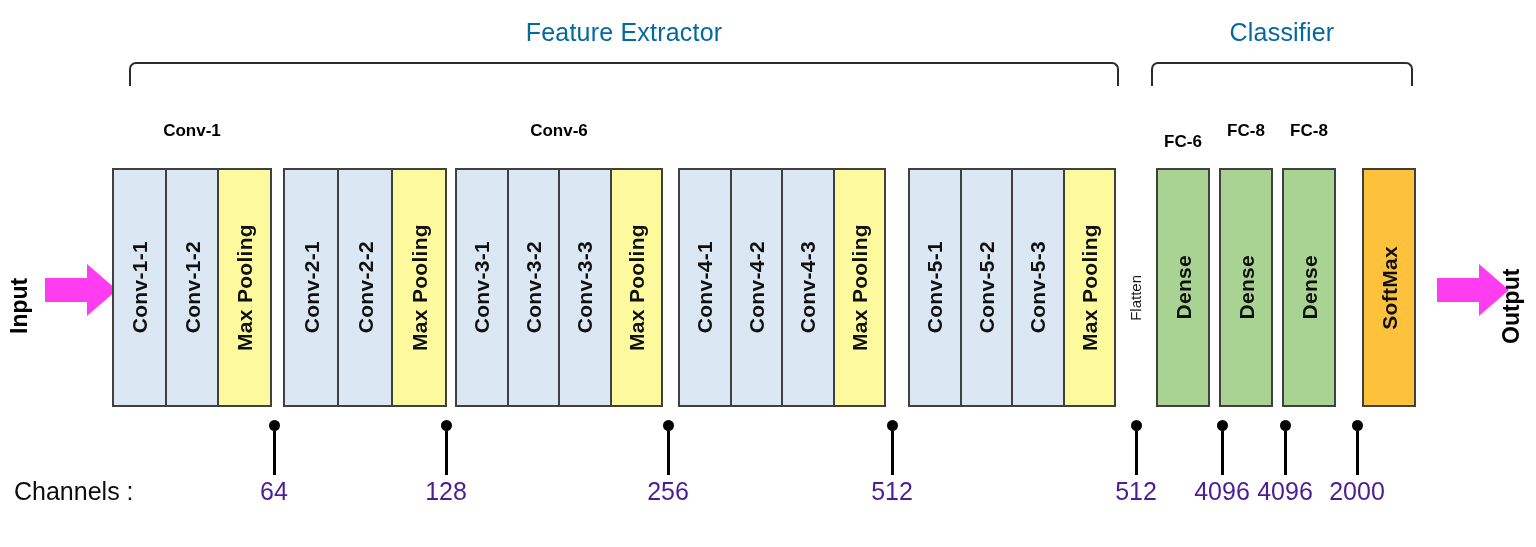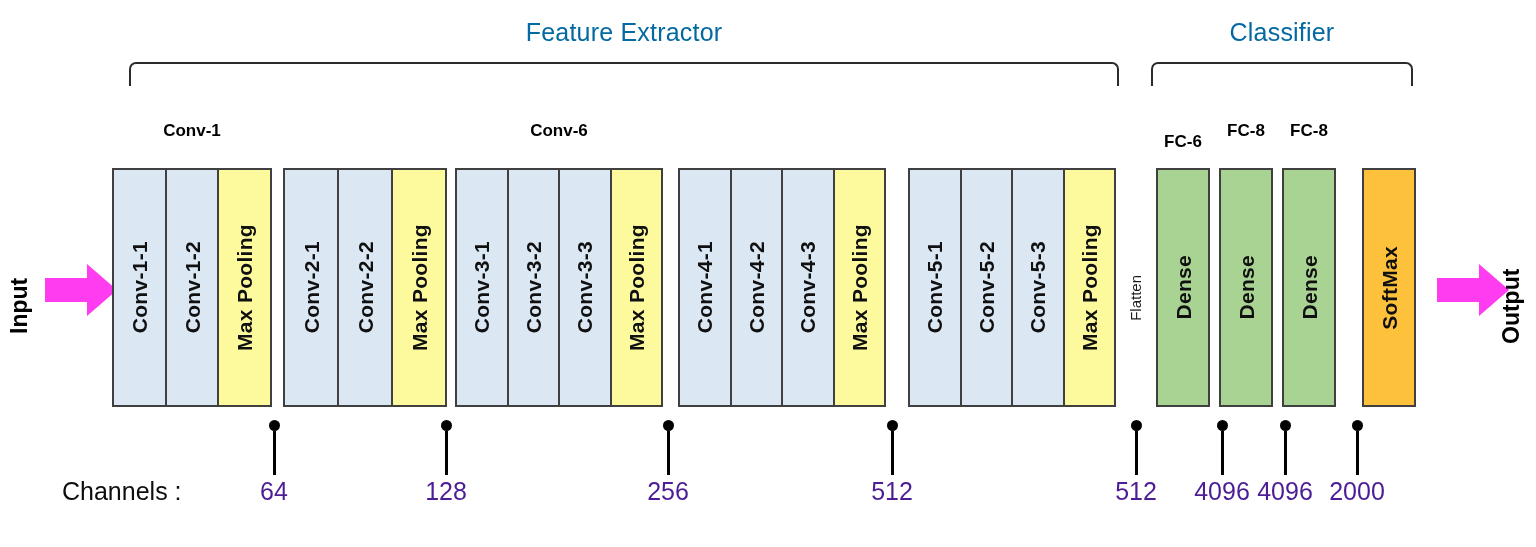--- a/index.html
+++ b/index.html
@@ -131,21 +131,20 @@
     font-weight: 400;
     color: #4c1d95;
     text-align: center;
     white-space: nowrap;
   }
   .channels-caption {
     font-size: 25px;
     font-weight: 400;
     color: #0d0d0d;
     white-space: nowrap;
-    margin-left: 48px;
   }
 </style>
 </head>
 <body>
 
 <div id="canvas">
 
   <div class="abs section-title" style="left:424px; top:18px; width:400px;">Feature Extractor</div>
 
   <div class="abs section-title" style="left:1132px; top:18px; width:300px;">Classifier</div>

